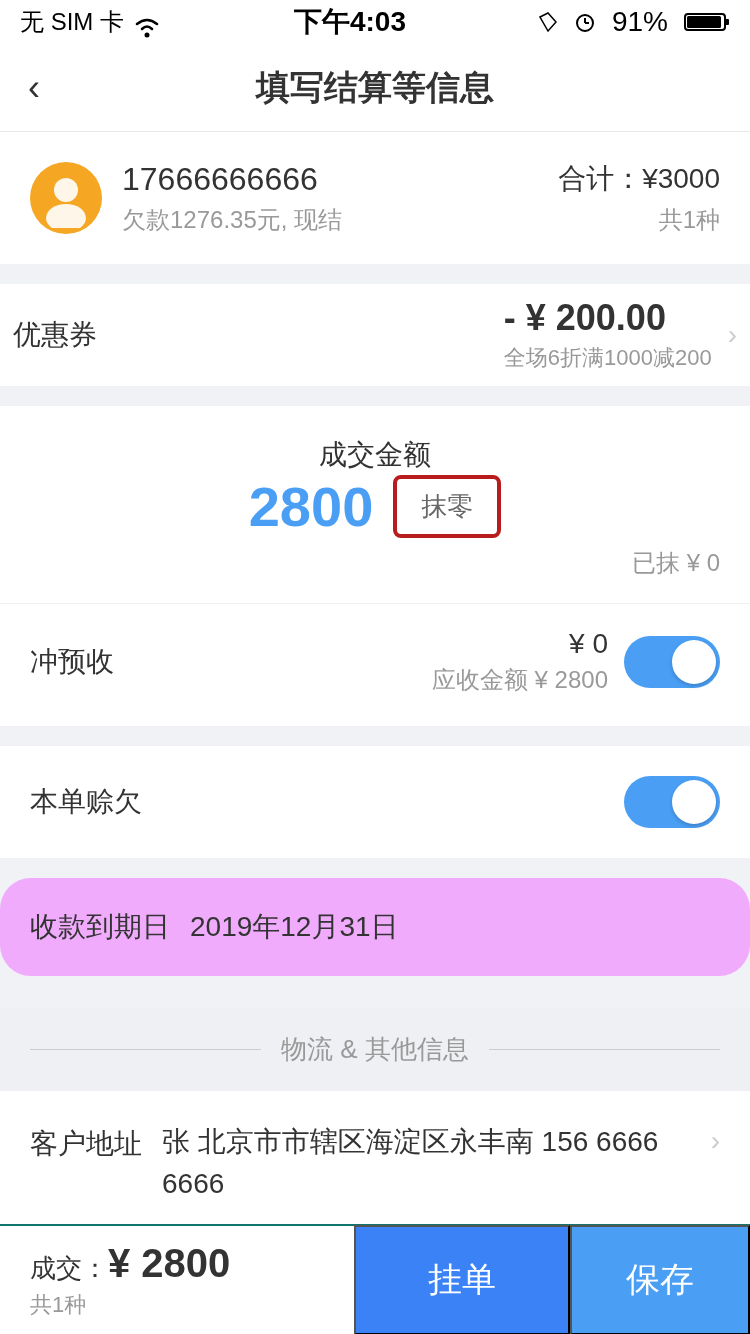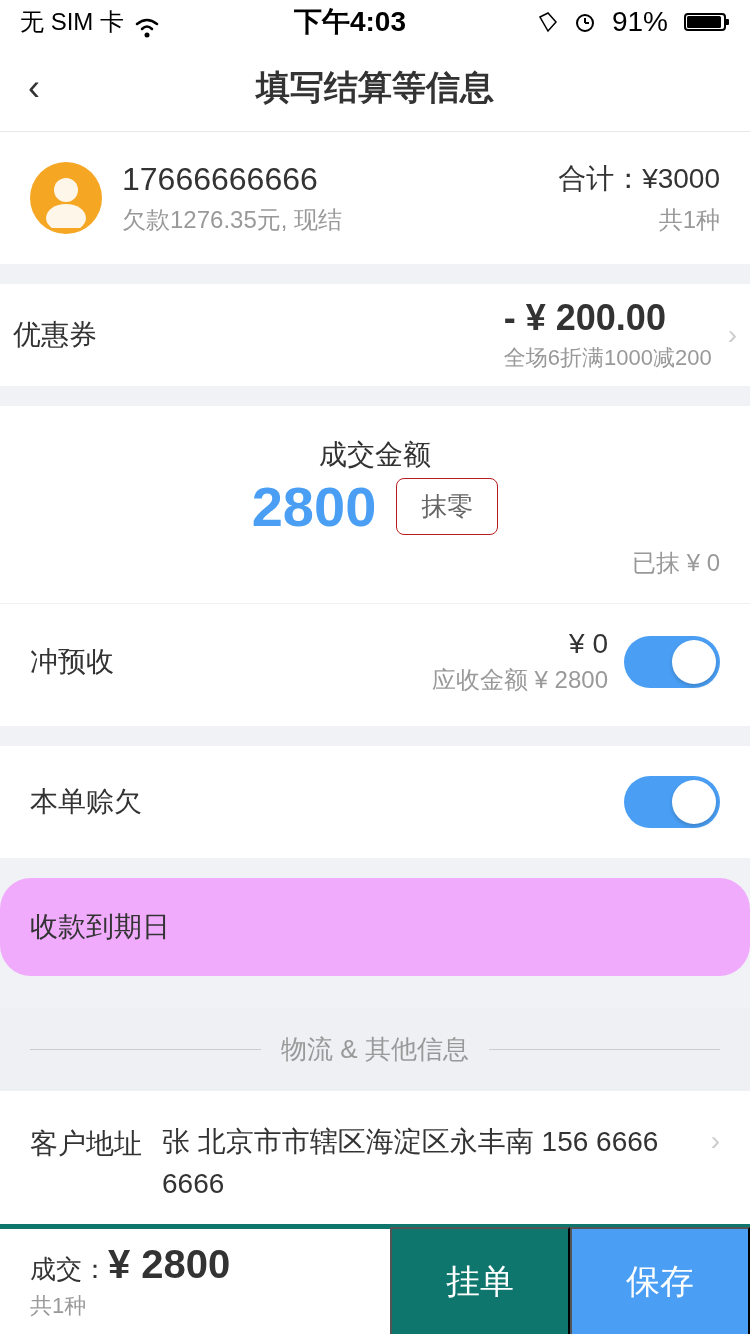--- a/index.html
+++ b/index.html
@@ -104,21 +104,21 @@
 
     
     .coupon-discount { font-size: 36px; font-weight: 600; color: #333; }
     .coupon-desc { font-size: 22px; color: #999; margin-top: 4px; }
     .chevron-icon { color: #ccc; font-size: 28px; }
     .amount-row { display: flex; align-items: center; justify-content: space-between; flex-direction: column; }
     .amount-label { font-size: 28px; color: #333; }
     .amount-right { display: flex; align-items: center; gap: 20px; }
     .amount-value { font-size: 56px; font-weight: 600; color: #4a9ff5; }
     .round-btn {
-      border: 1px solid #b91c1c;
+      border: 4px solid #b91c1c;
       border-radius: 8px;
       padding: 10px 24px;
       font-size: 26px;
       color: #666;
       background: #fff;
       cursor: pointer;
     }
     .amount-sub { font-size: 24px; color: #999; margin-top: 8px; text-align: right; }
     .prepay-row { display: flex; align-items: center; justify-content: space-between; }
     .prepay-label { font-size: 28px; color: #333; }
@@ -208,32 +208,32 @@
 
     
     .bottom-bar {
       position: fixed;
       bottom: 0;
       width: 750px;
       height: 110px;
       background: #fff;
       display: flex;
       align-items: center;
-      border-top: 5px solid #0f766e;
+      border-top: 2px solid #0f766e;
     }
     .bottom-summary {
       flex: 1;
       padding: 0 30px;
     }
     .summary-line1 { font-size: 26px; color: #333; }
     .summary-line2 { font-size: 22px; color: #999; margin-top: 4px; }
     .btn-hold {
-      width: 180px;
+      width: 216px;
       height: 110px;
-      background: #0f766e;
+      background: #3b82f6;
       display: flex;
       align-items: center;
       justify-content: center;
       font-size: 34px;
       color: #fff;
       font-weight: 500;
       cursor: pointer;
     }
     .btn-save {
       width: 180px;
@@ -355,20 +355,21 @@
 
   <div class="debt-section">
     <span class="debt-label">本单赊欠</span>
     <div class="toggle">
       <div class="toggle-thumb"></div>
     </div>
   </div>
 
   <div class="duedate-section">
     <span class="duedate-label">收款到期日</span>
+    <span class="duedate-value">2019年12月31日</span>
   </div>
 
   <div class="logistics-divider">
     <div class="logistics-line"></div>
     <span class="logistics-text">物流 &amp; 其他信息</span>
     <div class="logistics-line"></div>
   </div>
 
   <div class="address-section">
     <span class="address-label">客户地址</span>

